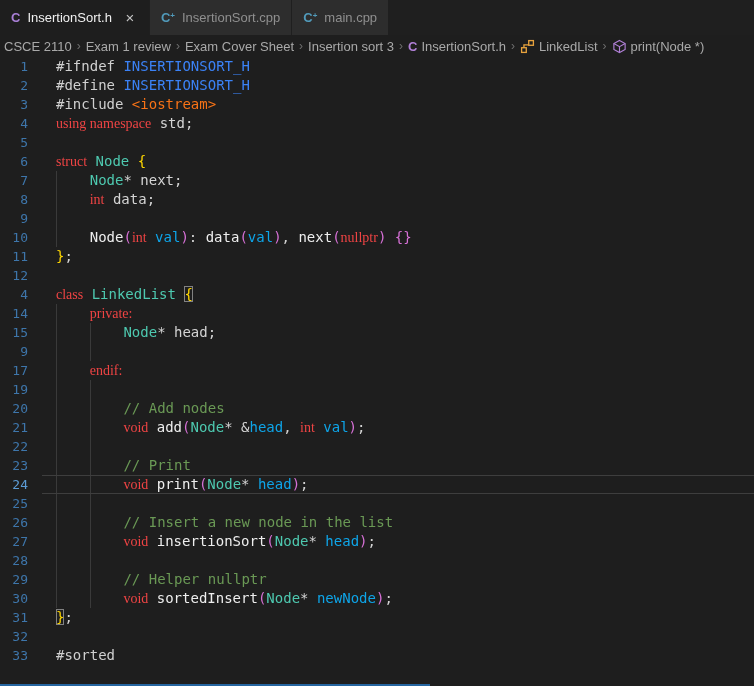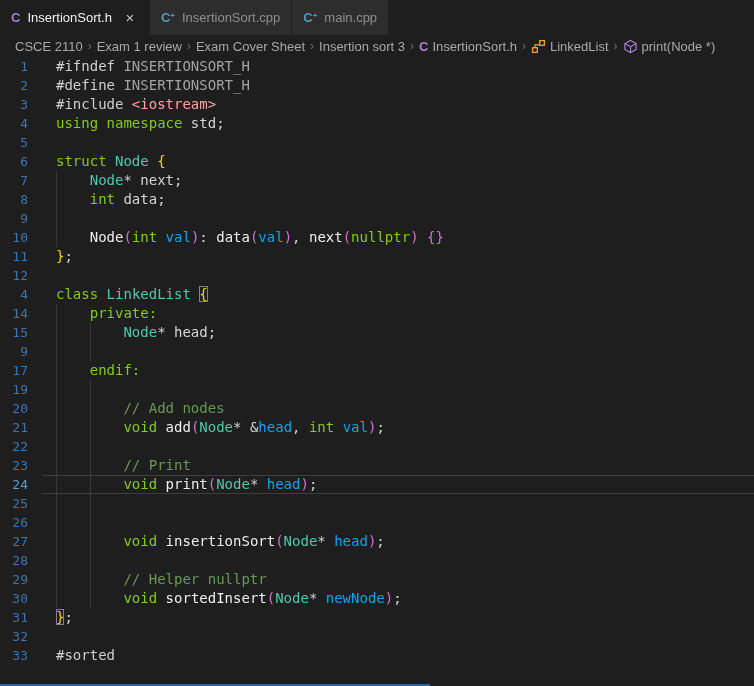--- a/index.html
+++ b/index.html
@@ -13,21 +13,21 @@
          background:#2d2d2d; color:#8f8f8f; margin-right:1px; white-space:nowrap; }
   .tab.active { background:#1e1e1e; color:#f0f0f0; }
   .tab .ticon { margin-right:7px; font-weight:bold; font-size:13px; position:relative; }
   .icon-h-c { color:#a97fd6; }
   .icon-cpp { color:#519aba; }
   .icon-cpp .plus { font-size:8px; position:relative; top:-4px; left:0px; font-weight:bold; }
   .tab .close { margin-left:10px; color:#c5c5c5; font-size:15px; line-height:15px; width:16px;
                 text-align:center; border-radius:3px; }
 
   
-  .breadcrumb { display:flex; align-items:center; height:22px; padding-left:15px;
+  .breadcrumb { display:flex; align-items:center; height:22px; padding-left:4px;
                 font-size:13px; color:#a9a9a9; background:#1e1e1e; white-space:nowrap; }
   .bc-item { display:flex; align-items:center; cursor:pointer; }
   .bc-item .bicon { display:flex; align-items:center; margin-right:4px; }
   .bc-sep { color:#6e6e6e; margin:0 5px; font-size:12px; }
   .bc-file-c { color:#b180d7; font-weight:bold; font-size:13px; }
 
   
   .editor { position:absolute; top:57px; left:0; right:0; bottom:2px; overflow:hidden;
             font-family:"DejaVu Sans Mono", monospace; font-size:14px; }
   .row { position:relative; height:19px; line-height:19px; white-space:pre; }
@@ -35,23 +35,23 @@
         font-size:13px; cursor:pointer; }
   .row.current .ln { color:#5c9cd6; }
   .code { position:absolute; left:56px; top:0; }
   .guide { position:absolute; top:0; bottom:0; width:1px; background:#3a3a3a; }
   .row.current::after { content:''; position:absolute; left:42px; right:0; top:0; bottom:0;
         border-top:1px solid #3e3e3e; border-bottom:1px solid #3e3e3e; pointer-events:none; }
 
   
   .tok-pl    { color:#d4d4d4; }
   .tok-pp    { color:#d0d0d0; }
-  .tok-macro { color:#a3a3a3; }
-  .tok-str   { color:#fca5a5; }
-  .tok-kw    { color:#84cc16; }
+  .tok-macro { color:#3b82f6; }
+  .tok-str   { color:#f97316; }
+  .tok-kw    { color:#ef4444;font-family:Liberation Serif, serif; }
   .tok-type  { color:#4ec9b0; }
   .tok-fn    { color:#eeeeee; }
   .tok-param { color:#0ea5e9; }
   .tok-cmt   { color:#6a9955; }
   .tok-b1    { color:#ffd700; }
   .tok-b1m   { color:#ffd700; outline:1px solid #828282; outline-offset:-1px; }
   .tok-b2    { color:#d670d6; }
 
   
   .status-sliver { position:absolute; left:0; bottom:0; height:2px; width:754px; background:#1e1e1e; }
@@ -143,21 +143,21 @@
       <div class="row"><span class="ln">15</span><span class="guide" style="left: 56px;"></span><span class="guide" style="left: 90px;"></span><span class="code"><span class="tok-pl">        </span><span class="tok-type">Node</span><span class="tok-pl">* head;</span></span></div>
       <div class="row"><span class="ln">9</span><span class="guide" style="left: 56px;"></span><span class="guide" style="left: 90px;"></span><span class="code"></span></div>
       <div class="row"><span class="ln">17</span><span class="guide" style="left: 56px;"></span><span class="code"><span class="tok-pl">    </span><span class="tok-kw">endif:</span></span></div>
       <div class="row"><span class="ln">19</span><span class="guide" style="left: 56px;"></span><span class="guide" style="left: 90px;"></span><span class="code"></span></div>
       <div class="row"><span class="ln">20</span><span class="guide" style="left: 56px;"></span><span class="guide" style="left: 90px;"></span><span class="code"><span class="tok-pl">        </span><span class="tok-cmt">// Add nodes</span></span></div>
       <div class="row"><span class="ln">21</span><span class="guide" style="left: 56px;"></span><span class="guide" style="left: 90px;"></span><span class="code"><span class="tok-pl">        </span><span class="tok-kw">void</span><span class="tok-pl"> </span><span class="tok-fn">add</span><span class="tok-b2">(</span><span class="tok-type">Node</span><span class="tok-pl">* &amp;</span><span class="tok-param">head</span><span class="tok-pl">, </span><span class="tok-kw">int</span><span class="tok-pl"> </span><span class="tok-param">val</span><span class="tok-b2">)</span><span class="tok-pl">;</span></span></div>
       <div class="row"><span class="ln">22</span><span class="guide" style="left: 56px;"></span><span class="guide" style="left: 90px;"></span><span class="code"></span></div>
       <div class="row"><span class="ln">23</span><span class="guide" style="left: 56px;"></span><span class="guide" style="left: 90px;"></span><span class="code"><span class="tok-pl">        </span><span class="tok-cmt">// Print</span></span></div>
       <div class="row current"><span class="ln">24</span><span class="guide" style="left: 56px;"></span><span class="guide" style="left: 90px;"></span><span class="code"><span class="tok-pl">        </span><span class="tok-kw">void</span><span class="tok-pl"> </span><span class="tok-fn">print</span><span class="tok-b2">(</span><span class="tok-type">Node</span><span class="tok-pl">* </span><span class="tok-param">head</span><span class="tok-b2">)</span><span class="tok-pl">;</span></span></div>
       <div class="row"><span class="ln">25</span><span class="guide" style="left: 56px;"></span><span class="guide" style="left: 90px;"></span><span class="code"></span></div>
-      <div class="row"><span class="ln">26</span><span class="guide" style="left: 56px;"></span><span class="guide" style="left: 90px;"></span></div>
+      <div class="row"><span class="ln">26</span><span class="guide" style="left: 56px;"></span><span class="guide" style="left: 90px;"></span><span class="code"><span class="tok-pl">        </span><span class="tok-cmt">// Insert a new node in the list</span></span></div>
       <div class="row"><span class="ln">27</span><span class="guide" style="left: 56px;"></span><span class="guide" style="left: 90px;"></span><span class="code"><span class="tok-pl">        </span><span class="tok-kw">void</span><span class="tok-pl"> </span><span class="tok-fn">insertionSort</span><span class="tok-b2">(</span><span class="tok-type">Node</span><span class="tok-pl">* </span><span class="tok-param">head</span><span class="tok-b2">)</span><span class="tok-pl">;</span></span></div>
       <div class="row"><span class="ln">28</span><span class="guide" style="left: 56px;"></span><span class="guide" style="left: 90px;"></span><span class="code"></span></div>
       <div class="row"><span class="ln">29</span><span class="guide" style="left: 56px;"></span><span class="guide" style="left: 90px;"></span><span class="code"><span class="tok-pl">        </span><span class="tok-cmt">// Helper nullptr</span></span></div>
       <div class="row"><span class="ln">30</span><span class="guide" style="left: 56px;"></span><span class="guide" style="left: 90px;"></span><span class="code"><span class="tok-pl">        </span><span class="tok-kw">void</span><span class="tok-pl"> </span><span class="tok-fn">sortedInsert</span><span class="tok-b2">(</span><span class="tok-type">Node</span><span class="tok-pl">* </span><span class="tok-param">newNode</span><span class="tok-b2">)</span><span class="tok-pl">;</span></span></div>
       <div class="row"><span class="ln">31</span><span class="code"><span class="tok-b1m">}</span><span class="tok-pl">;</span></span></div>
       <div class="row"><span class="ln">32</span><span class="code"></span></div>
       <div class="row"><span class="ln">33</span><span class="code"><span class="tok-pp">#sorted</span></span></div>
     </div>
   <div class="status-sliver">
     <div class="blue"></div>

